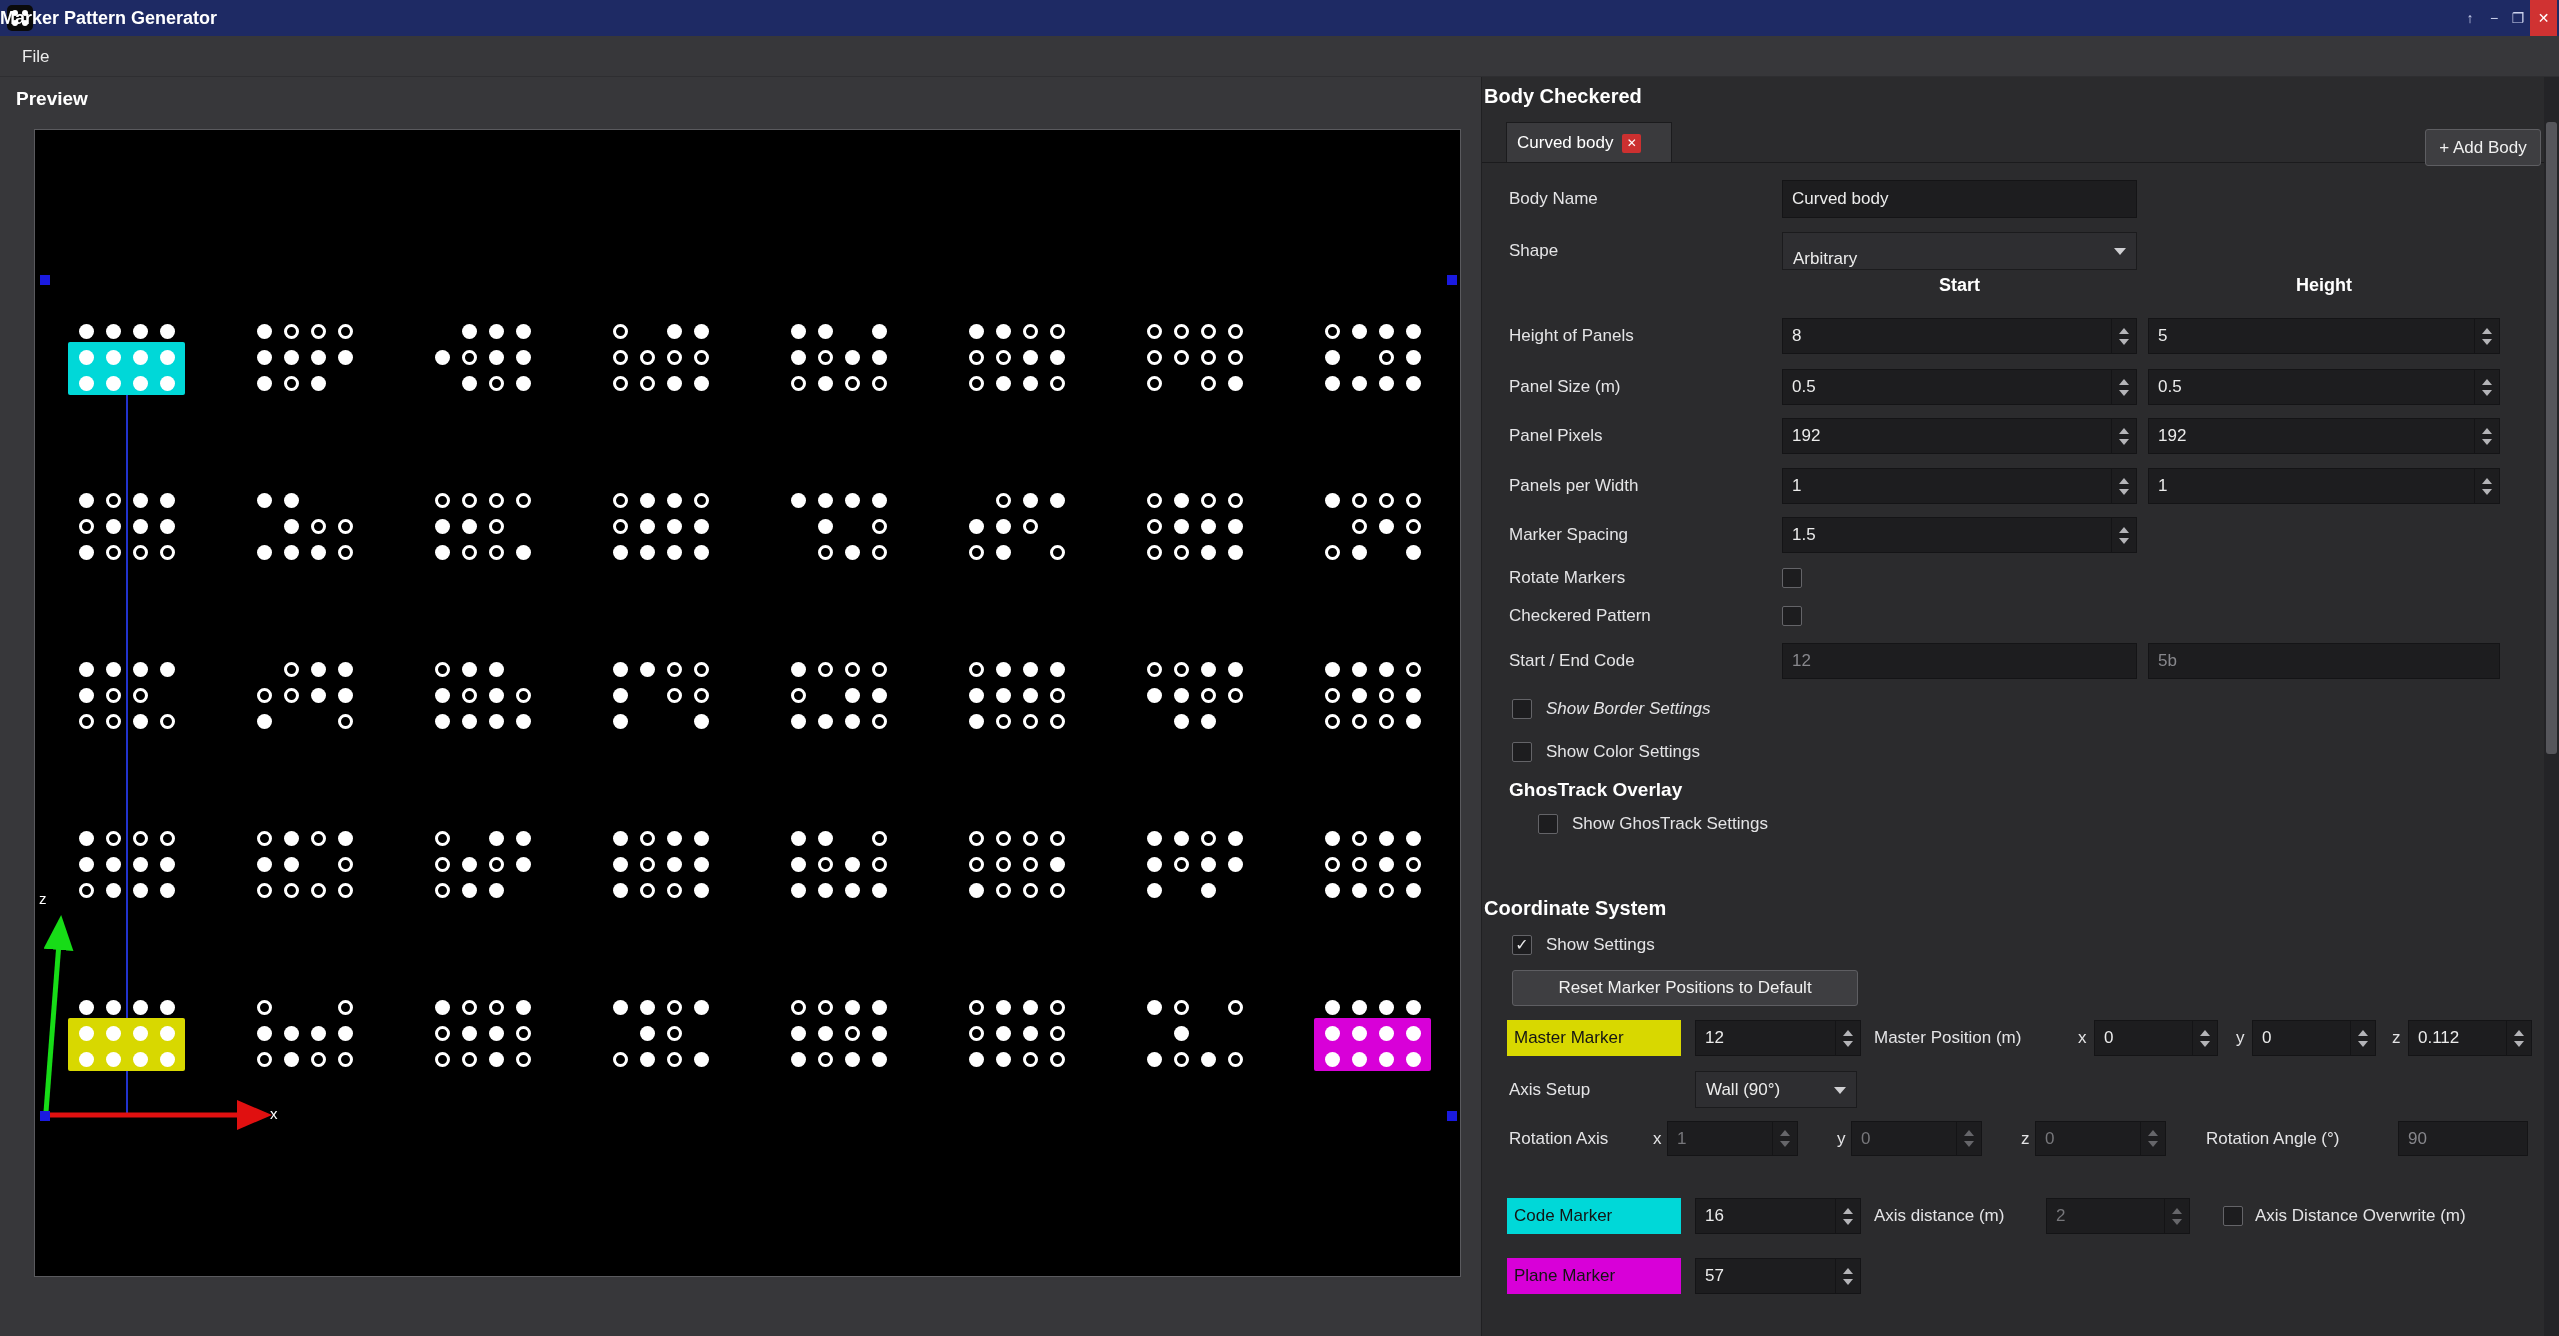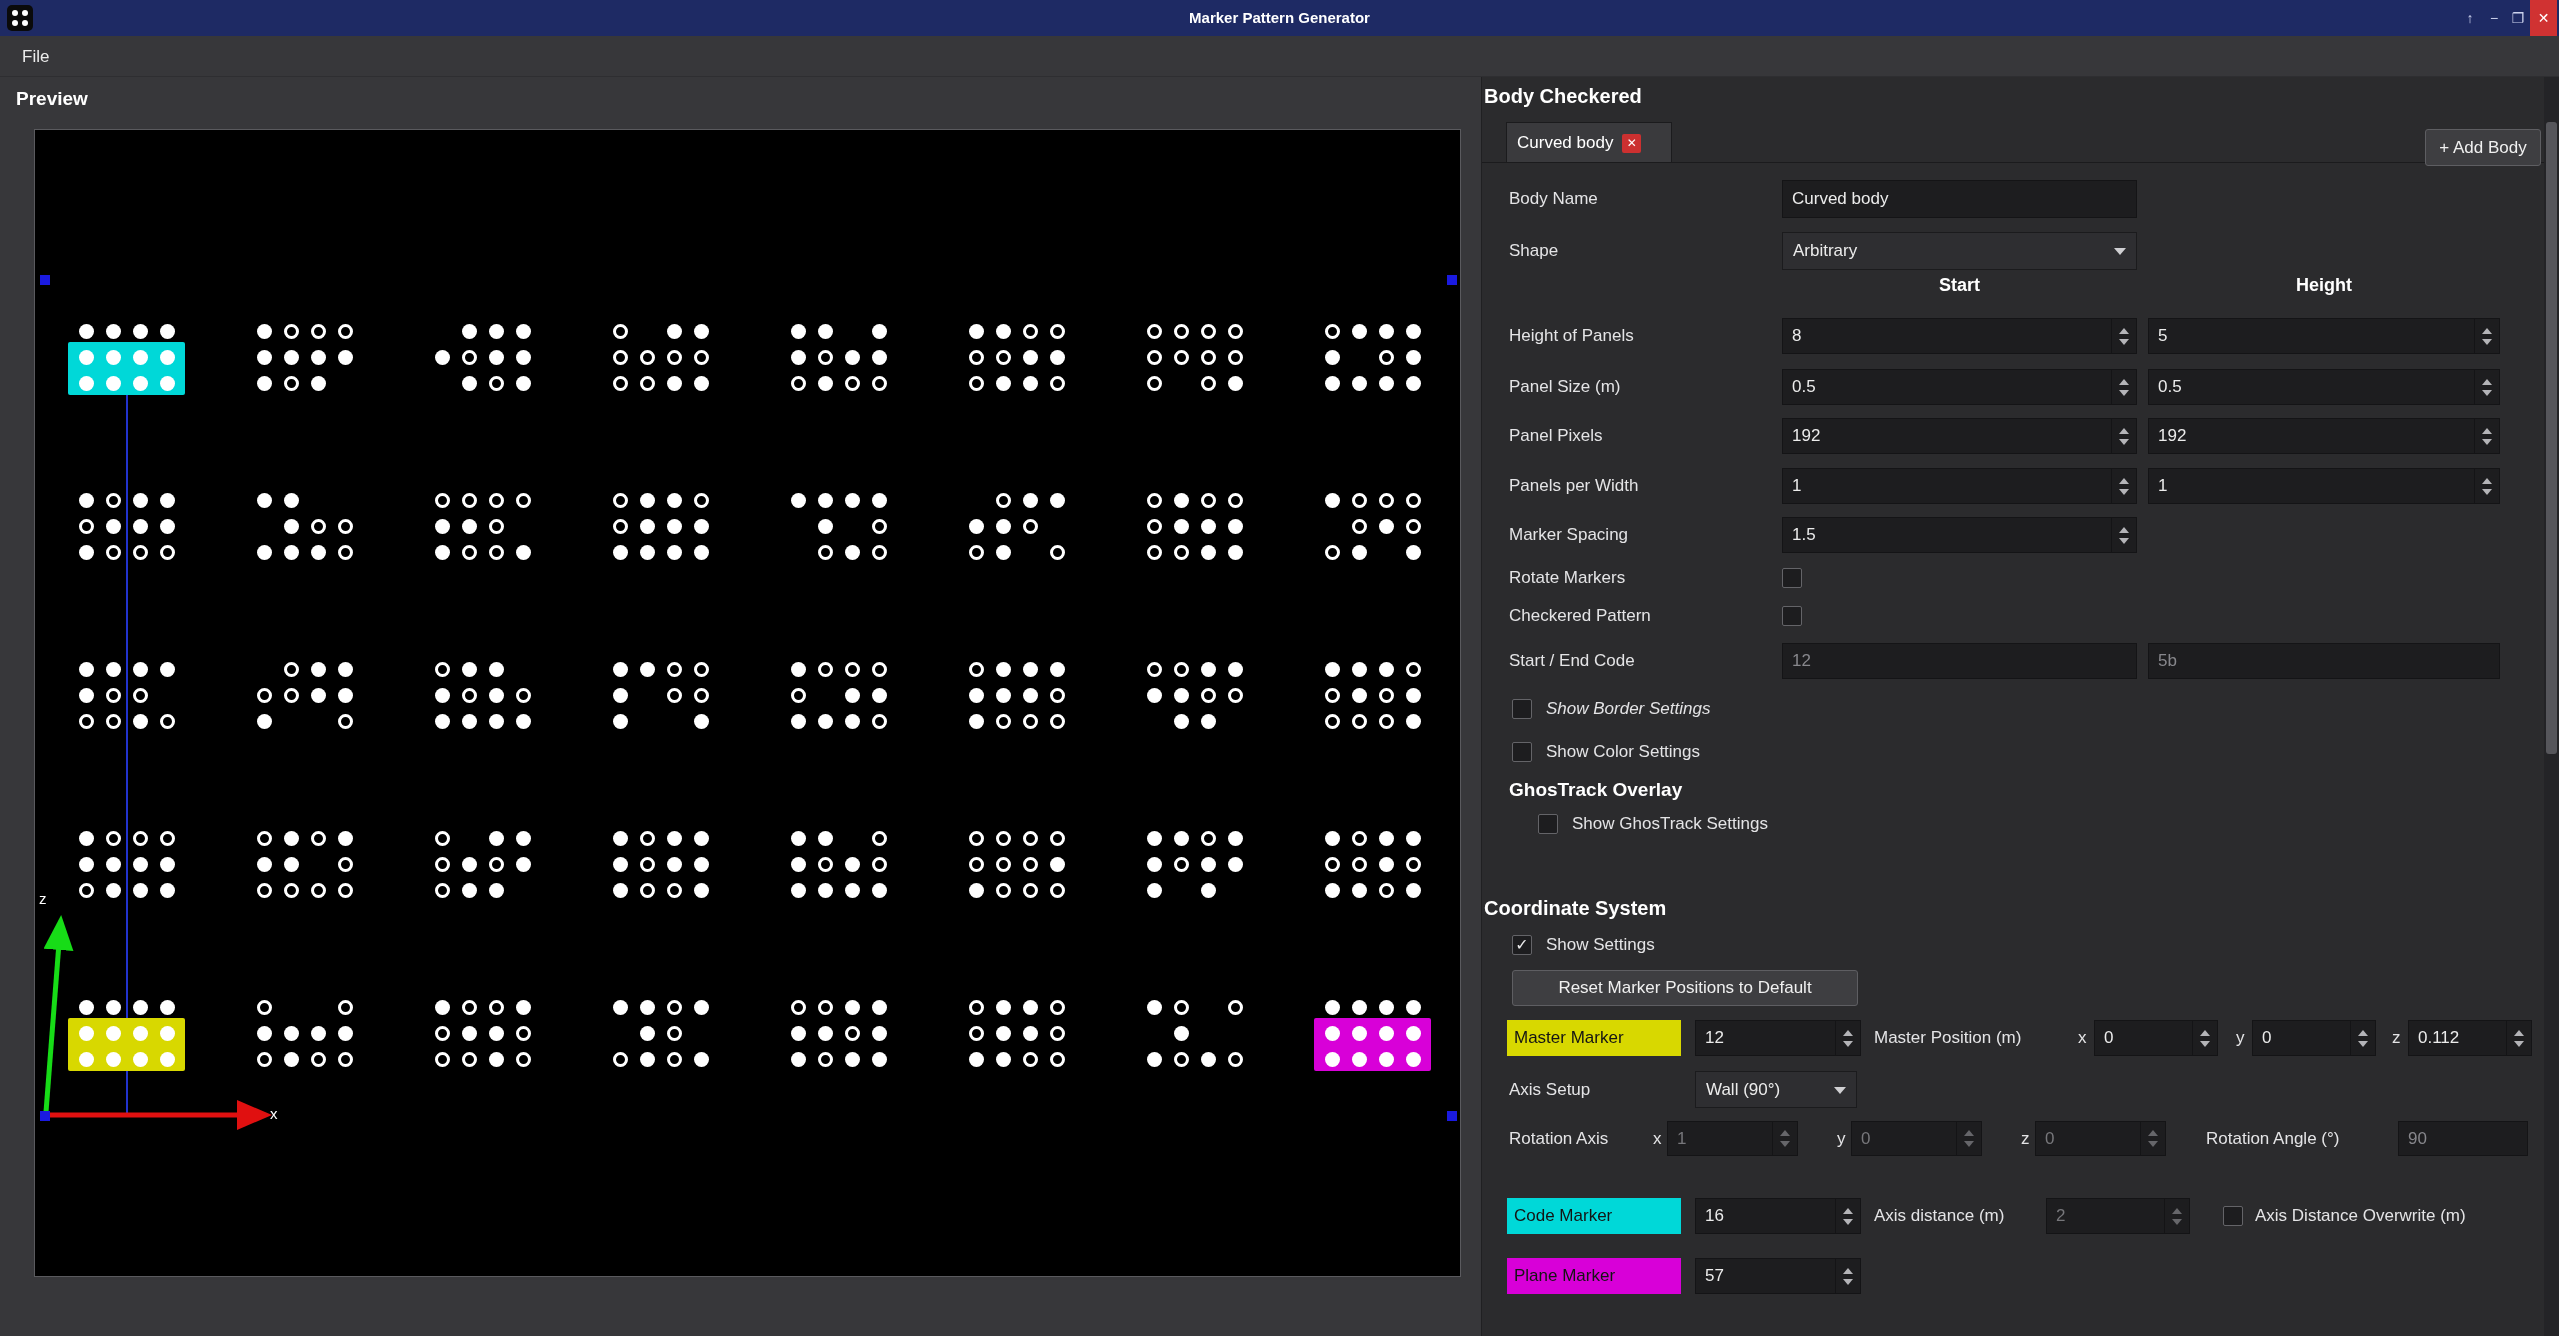--- a/index.html
+++ b/index.html
@@ -1,20 +1,20 @@
 <!DOCTYPE html>
 <html><head>
 <meta charset="utf-8">
 <style>
   *{margin:0;padding:0;box-sizing:border-box;}
   html,body{width:2559px;height:1336px;background:#37373a;font-family:"Liberation Sans",sans-serif;color:#e4e4e6;overflow:hidden;position:relative;}
 
   
   .titlebar{position:absolute;left:0;top:0;width:2559px;height:36px;background:#1e2a64;}
-  .tb-title{position:absolute;left:0;right:0;top:0;height:36px;line-height:36px;text-align:center;font-size:15px;font-weight:bold;color:#ffffff;}
+  .tb-title{position:absolute;left:0;right:0;top:0;height:36px;line-height:36px;font-size:18px;font-weight:bold;color:#ffffff;}
   .app-icon{position:absolute;left:7px;top:5px;width:26px;height:26px;background:#0a0a0a;border-radius:5px;}
   .app-icon i{position:absolute;width:6px;height:6px;border-radius:50%;background:#ffffff;}
   .tb-controls{position:absolute;right:2px;top:0;height:36px;display:flex;}
   .tb-btn{width:24px;height:36px;line-height:36px;text-align:center;color:#cdd3ee;font-size:14px;cursor:default;}
   .tb-btn.close{background:#d03232;color:#ffffff;width:27px;}
 
   
   .menubar{position:absolute;left:0;top:36px;width:2559px;height:41px;background:#37373a;border-bottom:1px solid #2e2e31;}
   .menu-item{position:absolute;left:14px;top:0;height:41px;line-height:41px;font-size:17px;color:#ececec;padding:0 8px;}
 
@@ -634,21 +634,21 @@
   </div>
   <div class="tabline"></div>
   <div class="btn" style="left:943px;top:52px;width:116px;height:37px;line-height:35px;">+ Add Body</div>
 
   <div class="flabel" style="left:27px;top:103px;height:38px;line-height:38px;">Body Name</div>
   <div class="input" style="left:300px;top:103px;width:355px;height:38px;">
     <span>Curved body</span>
   </div>
 
   <div class="flabel" style="left:27px;top:155px;height:38px;line-height:38px;">Shape</div>
-  <div class="combo" style="left:300px;top:155px;width:355px;height:38px;">
+  <div class="combo" style="left:300px;top:155px;width:355px;height:38px;align-items:flex-end;">
     <span>Arbitrary</span>
     <i class="carrow"></i>
   </div>
 
   <div class="colhead" style="left:300px;top:198px;width:355px;">Start</div>
   <div class="colhead" style="left:666px;top:198px;width:352px;">Height</div>
 
   <div class="flabel" style="left:27px;top:241px;height:36px;line-height:36px;">Height of Panels</div>
   <div class="spin" style="left:300px;top:241px;width:355px;height:36px;">
     <span class="val">8</span>

